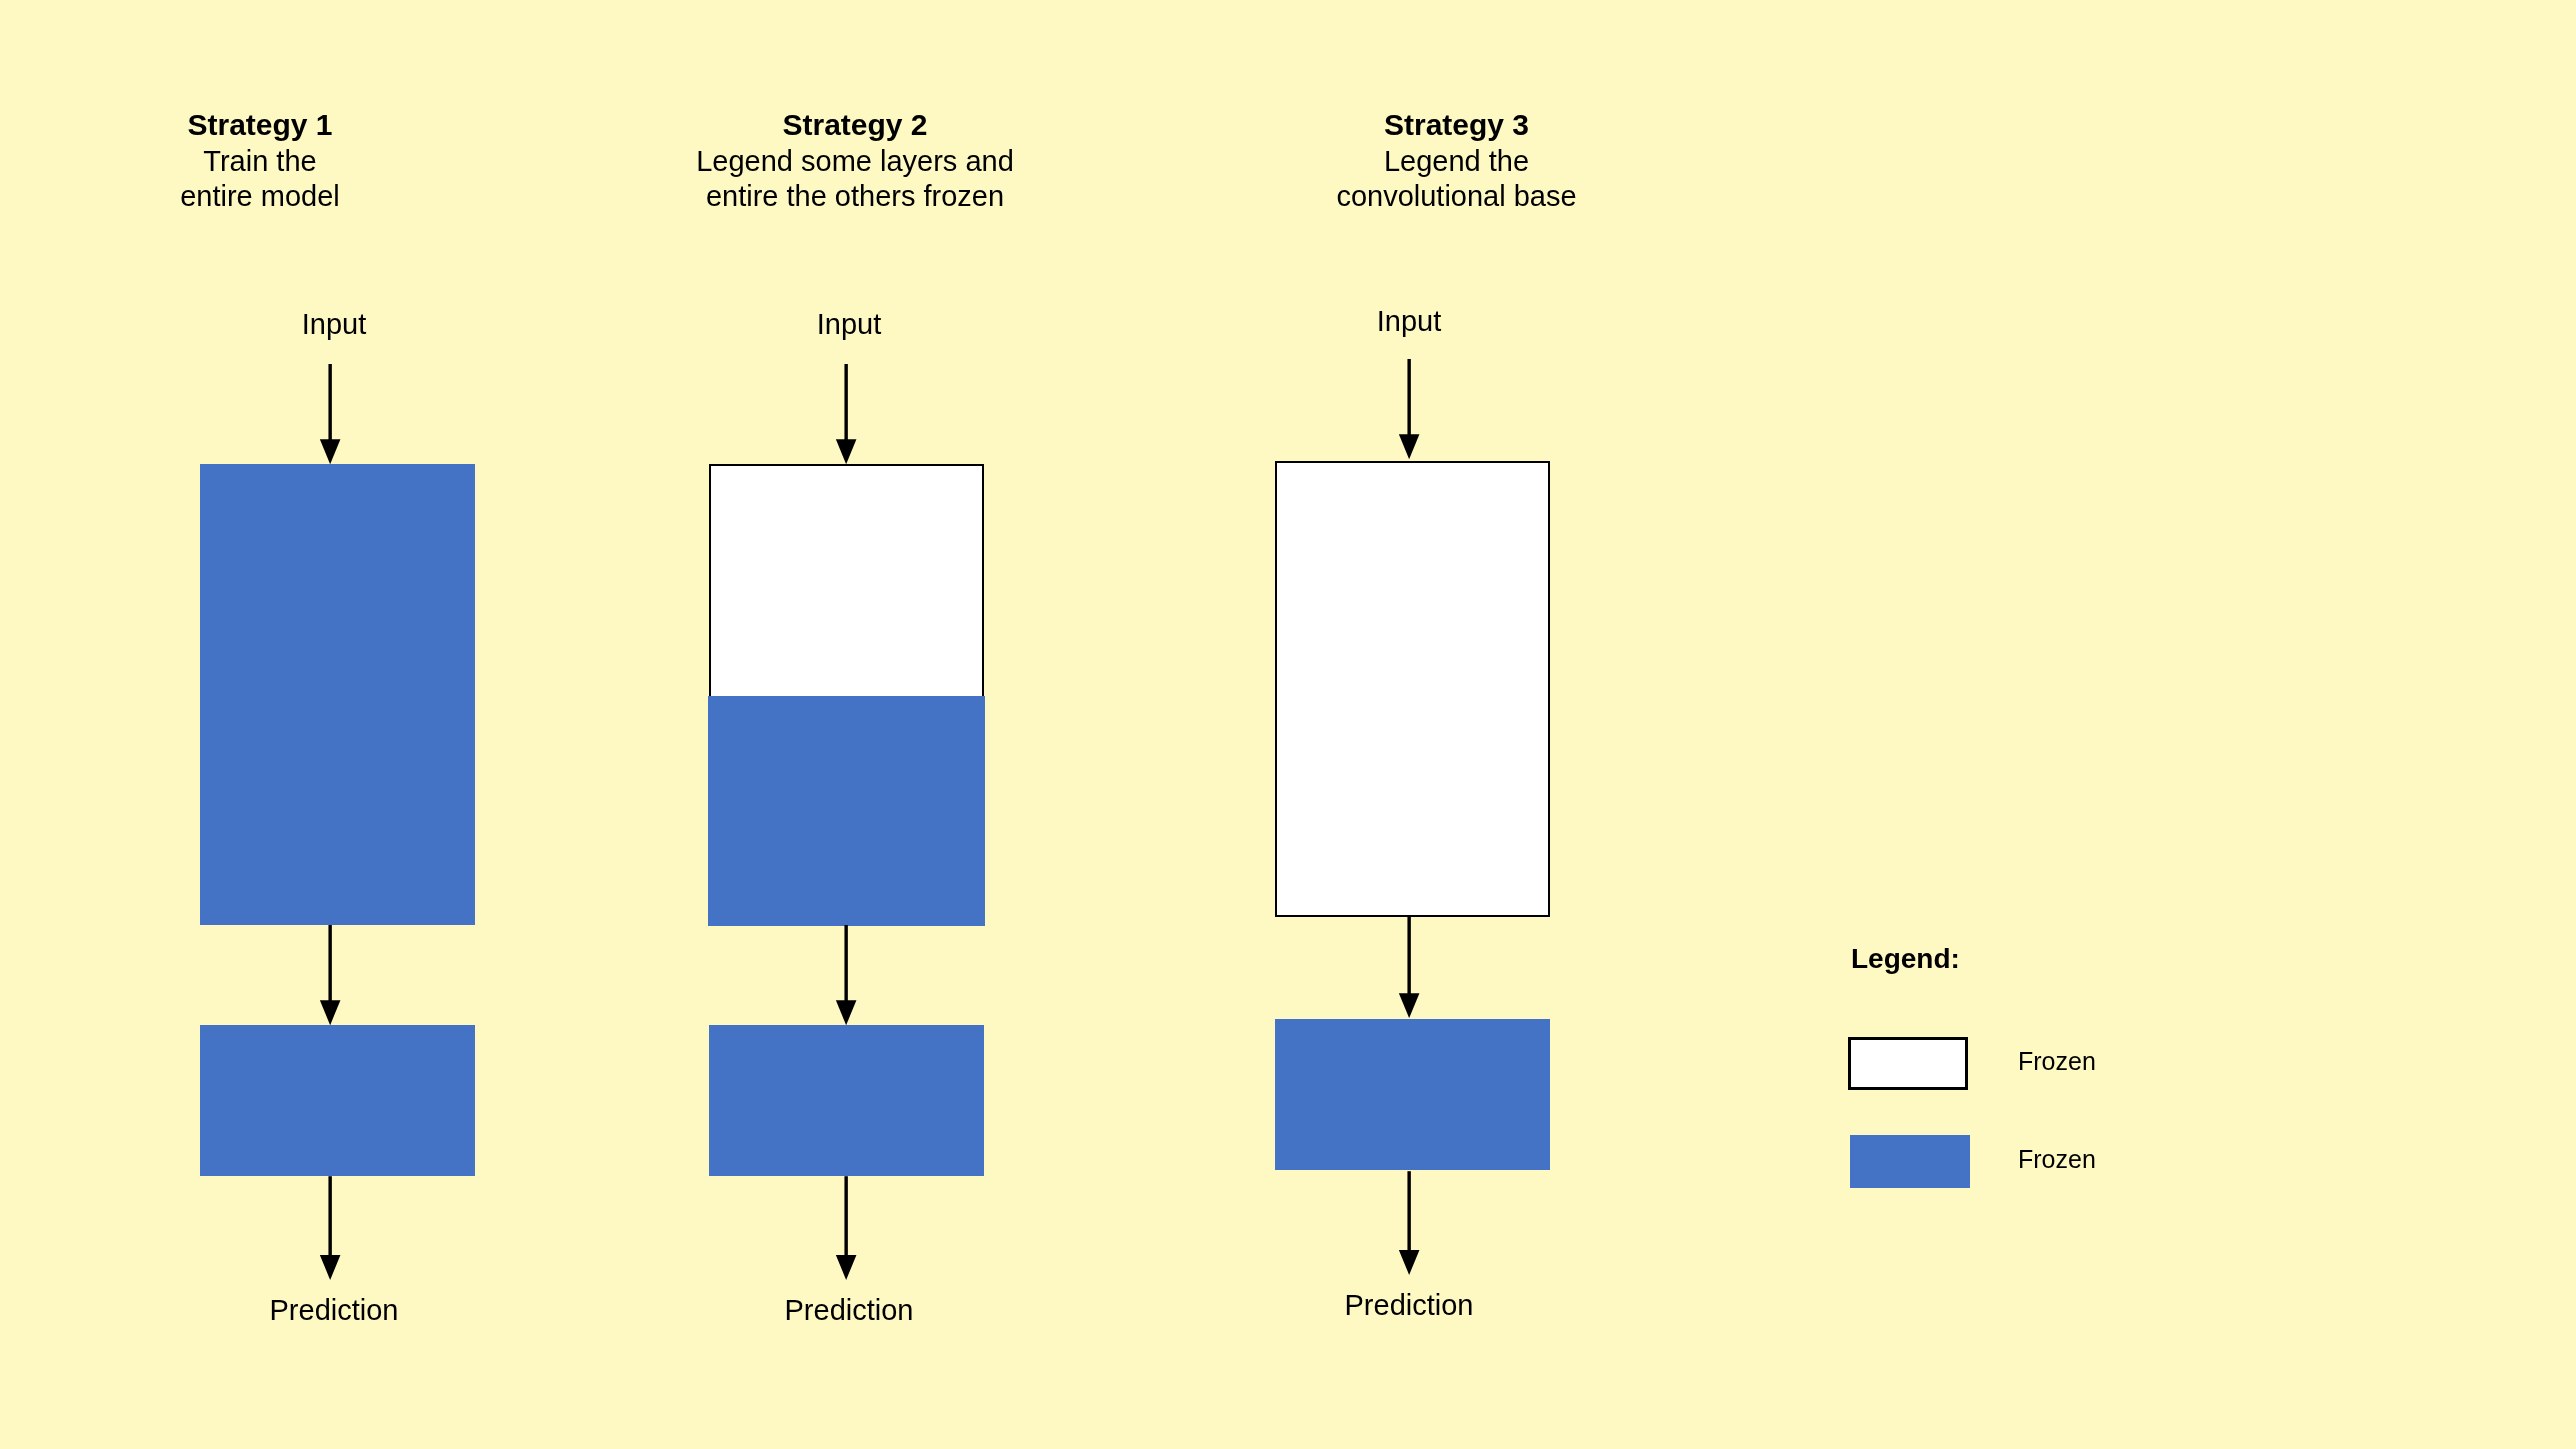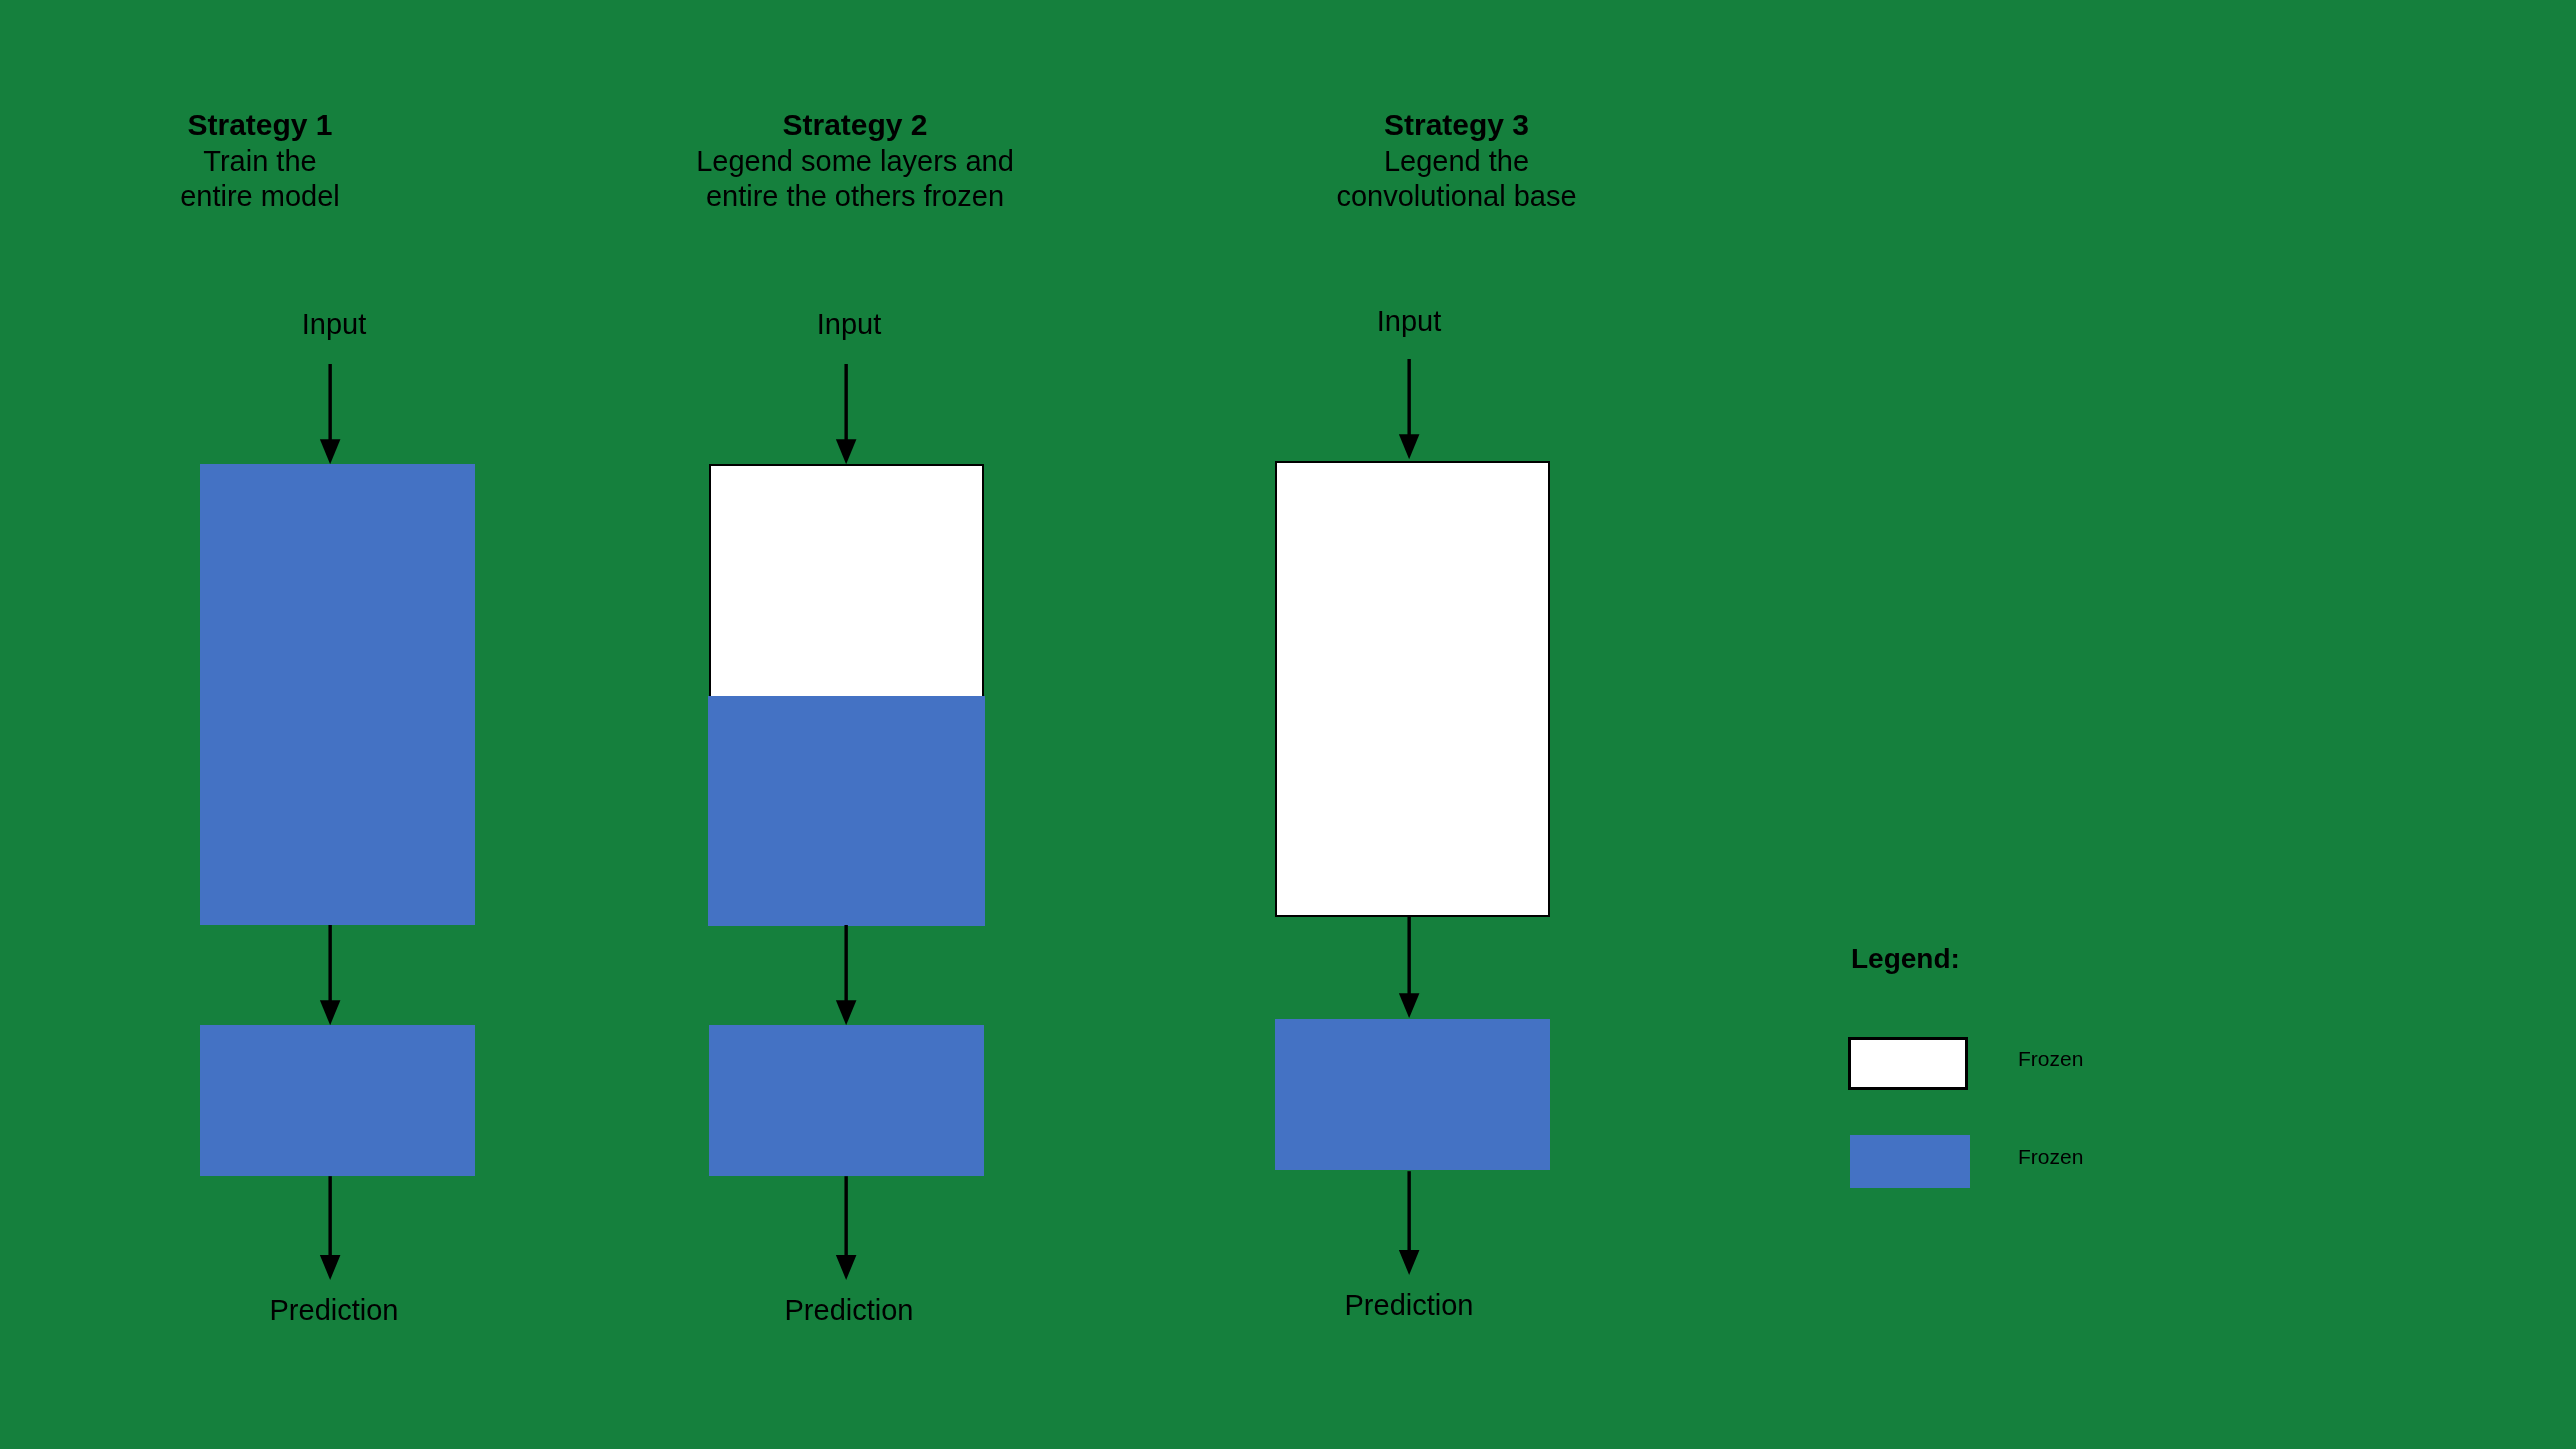--- a/index.html
+++ b/index.html
@@ -4,21 +4,21 @@
 <style>
   html, body {
     margin: 0;
     padding: 0;
     background: #ffffff;
   }
   #canvas {
     position: relative;
     width: 2576px;
     height: 1449px;
-    background: #15803d;
+    background: #fef9c3;
     font-family: "Liberation Sans", sans-serif;
     overflow: hidden;
   }
 
   
   .col-header {
     position: absolute;
     text-align: center;
     color: #000000;
     line-height: 1.22;
@@ -91,21 +91,21 @@
   .legend-swatch {
     position: absolute;
     box-sizing: border-box;
     width: 120px;
     height: 53px;
   }
   .legend-swatch.frozen { background: #ffffff; border: 3.4px solid #000000; }
   .legend-swatch.trained { background: #4472C4; border: none; }
   .legend-label {
     position: absolute;
-    font-size: 21px;
+    font-size: 25px;
     color: #000000;
     white-space: nowrap;
   }
 </style>
 </head>
 <body>
 
 <div id="canvas">
 
   <div class="col-header" style="left:28px; top:107px; width:464px;">

